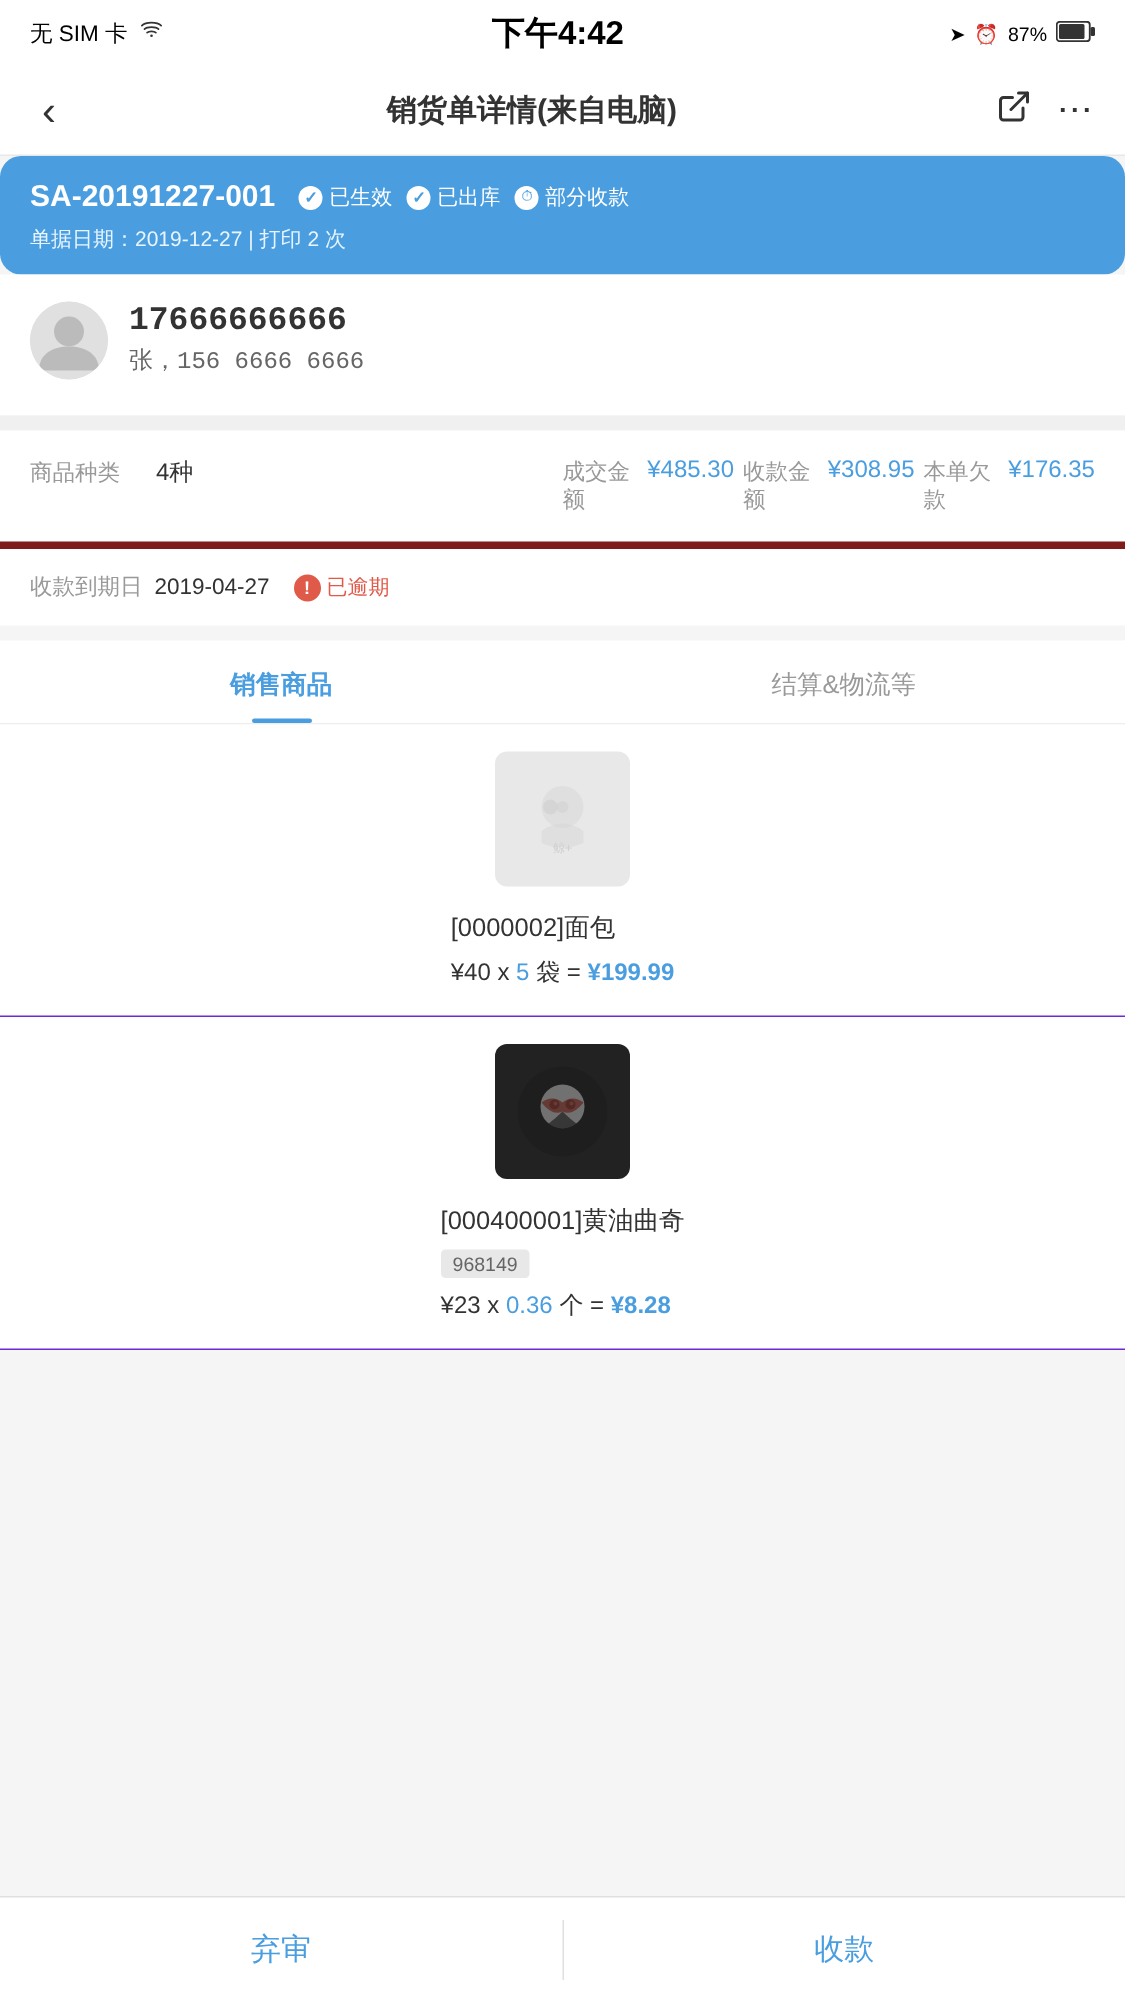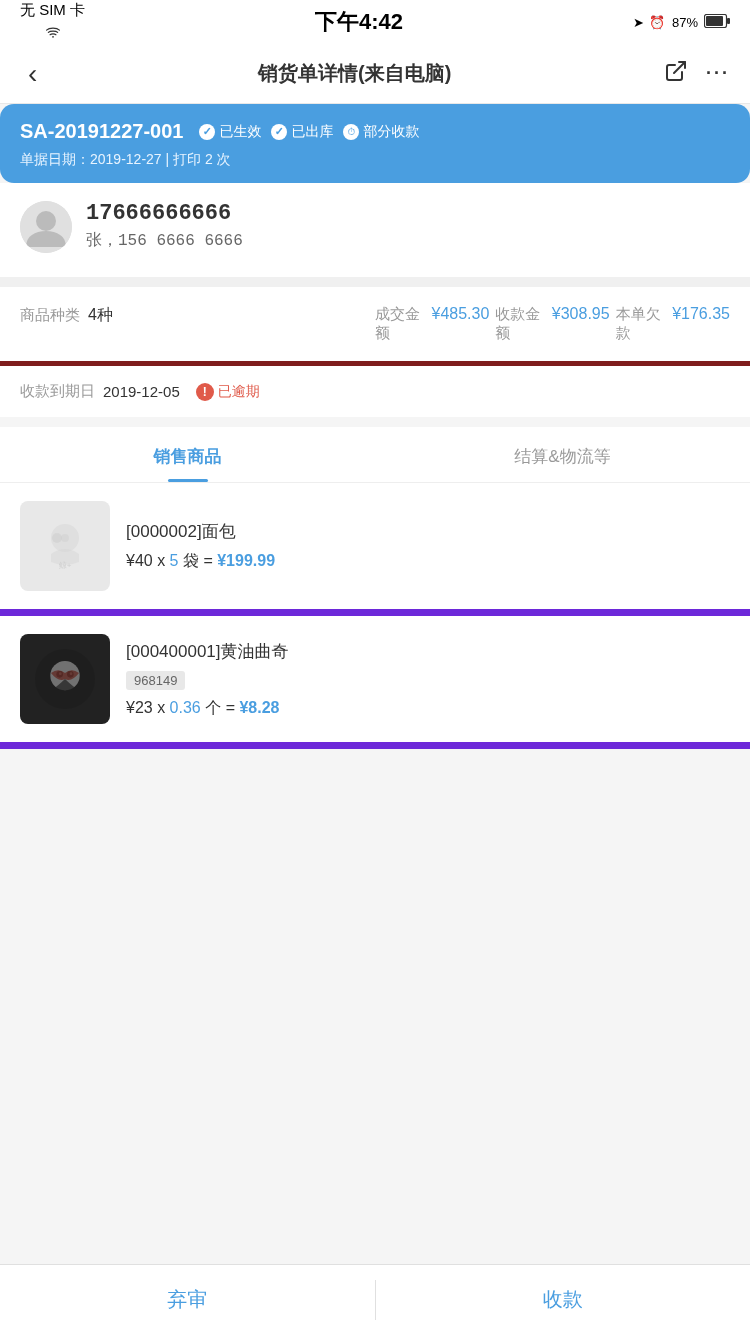--- a/index.html
+++ b/index.html
@@ -16,21 +16,21 @@
     .status-bar {
       background: #fff;
       height: 44px;
       display: flex;
       align-items: center;
       justify-content: space-between;
       padding: 0 20px;
       font-size: 15px;
       font-weight: 500;
     }
-    .status-left { display: flex; align-items: center; gap: 6px; font-size: 15px; flex-direction: column; }
+    .status-left { display: flex; align-items: center; gap: 6px; font-size: 15px; }
     .status-center { font-size: 22px; font-weight: 700; }
     .status-right { display: flex; align-items: center; gap: 6px; font-size: 13px; }
 
     
     .nav-bar {
       background: #fff;
       height: 60px;
       display: flex;
       align-items: center;
       justify-content: space-between;
@@ -165,21 +165,21 @@
       gap: 0;
     }
     .summary-left {
       flex: 1;
       font-size: 15px;
       color: #666;
     }
     .summary-left-row {
       display: flex;
       align-items: center;
-      gap: 8px;
+      gap: 24px;
       margin-bottom: 4px;
     }
     .summary-label { color: #999; }
     .summary-count { color: #333; font-size: 16px; font-weight: 500; }
     .summary-right {
       flex: 1;
       display: flex;
       flex-direction: row;
       gap: 6px;
       align-items: flex-end;
@@ -263,23 +263,24 @@
       border-radius: 2px;
     }
 
     
     .product-list {
       background: #fff;
     }
     .product-item {
       display: flex;
       align-items: center;
-      padding: 18px 20px;
+      padding: 18px 4px;
       gap: 16px;
-      border-bottom: 7px solid #6d28d9;
+      border-bottom: 1px solid #6d28d9;
+      flex-direction: column;
     }
     .product-image {
       width: 90px;
       height: 90px;
       border-radius: 8px;
       background: #e8e8e8;
       flex-shrink: 0;
       overflow: hidden;
       display: flex;
       align-items: center;
@@ -447,21 +448,21 @@
     </div>
     <div class="amount-row">
       <span class="amount-label">本单欠款</span>
       <span class="amount-value">¥176.35</span>
     </div>
   </div>
 </div>
 
 <div class="due-section">
   <span class="due-label">收款到期日</span>
-  <span class="due-date">2019-12-05</span>
+  <span class="due-date">2019-04-27</span>
   <div class="overdue-badge">
     <div class="overdue-icon">!</div>
     <span>已逾期</span>
   </div>
 </div>
 
 <div class="tab-section">
   <div class="tabs">
     <div class="tab active">销售商品</div>
     <div class="tab">结算&amp;物流等</div>

